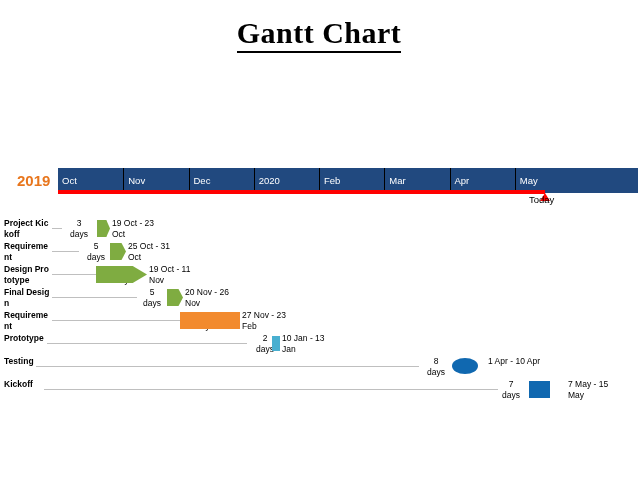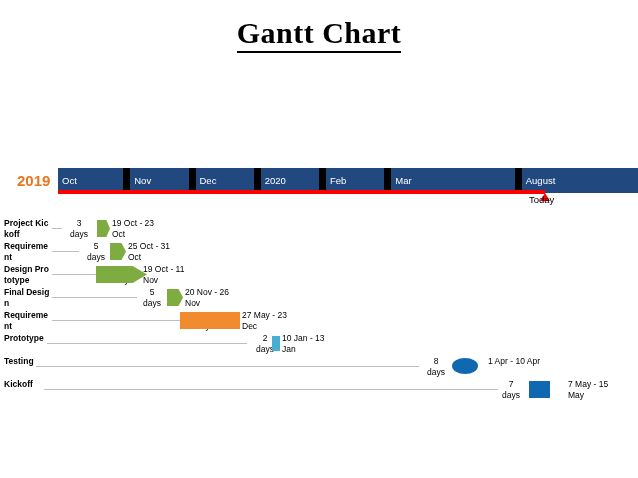--- a/index.html
+++ b/index.html
@@ -43,21 +43,21 @@
     position:absolute;
     left:58px;top:168px;
     width:608px;height:25px;
     background:#21497F;
     box-sizing:border-box;
   }
   .month{
     position:absolute;
     top:0;height:25px;
     box-sizing:border-box;
-    border-left:7px solid #000000;
+    border-left:1px solid #000000;
     color:#ffffff;
     font-size:9.5px;
     line-height:25px;
     padding-left:4px;
     white-space:nowrap;
   }
   .month.first{border-left:none;}
 
   .redline{
     position:absolute;
@@ -146,21 +146,22 @@
   <div class="year left">2019</div>
   <div class="year right">2020</div>
 
   <div class="timeline" id="timeline" style="background: rgb(33, 73, 127);">
       <div class="month first" style="left: 0px; width: 65.25px;">Oct</div>
       <div class="month" style="left: 65.25px; width: 65.25px;">Nov</div>
       <div class="month" style="left: 130.5px; width: 65.25px;">Dec</div>
       <div class="month" style="left: 195.75px; width: 65.25px;">2020</div>
       <div class="month" style="left: 261px; width: 65.25px;">Feb</div>
       <div class="month" style="left: 326.25px; width: 65.25px;">Mar</div>
-      <div class="month" style="left: 456.75px; width: 65.25px;">August</div>
+      <div class="month" style="left: 391.5px; width: 65.25px;">Apr</div>
+      <div class="month" style="left: 456.75px; width: 65.25px;">May</div>
     </div>
 
   <div class="redline" id="redline" style="width: 487.026px; background: rgb(255, 0, 0);"></div>
   <div class="today-marker" id="today-marker" style="left: 540.026px; border-bottom-color: rgb(255, 0, 0);"></div>
   <div class="today-label" id="today-label" style="left: 529.026px;">Today</div>
 
   <div class="rows" id="rows">
       <div class="row">
         <div class="task-label">Project Kickoff</div>
         <div class="connector" style="left: 52px; width: 10px; background: rgb(191, 191, 191);"></div>
@@ -182,41 +183,41 @@
         <div class="daterange" style="left: 128px;">25 Oct - 31 Oct</div>
       </div>
       <div class="row">
         <div class="task-label">Design Prototype</div>
         <div class="connector" style="left: 52px; width: 46px; background: rgb(191, 191, 191);"></div>
         <div class="days bold" style="left: 107px;">
           <span class="n">16</span>
           <span class="u">days</span>
         </div>
         <div class="bar chevron" style="left: 96px; width: 51px; background: rgb(127, 172, 65); clip-path: polygon(0px 0px, 72% 0px, 100% 50%, 72% 100%, 0px 100%);"></div>
-        <div class="daterange" style="left: 143px;">19 Oct - 11 Nov</div>
+        <div class="daterange" style="left: 149px;">19 Oct - 11 Nov</div>
       </div>
       <div class="row">
         <div class="task-label">Final Design</div>
         <div class="connector" style="left: 52px; width: 85px; background: rgb(191, 191, 191);"></div>
         <div class="days" style="left: 135px;">
           <span class="n">5</span>
           <span class="u">days</span>
         </div>
         <div class="bar chevron" style="left: 167px; width: 16px; background: rgb(127, 172, 65); clip-path: polygon(0px 0px, 72% 0px, 100% 50%, 72% 100%, 0px 100%);"></div>
         <div class="daterange" style="left: 185px;">20 Nov - 26 Nov</div>
       </div>
       <div class="row">
         <div class="task-label">Requirement</div>
         <div class="connector" style="left: 52px; width: 128px; background: rgb(191, 191, 191);"></div>
         <div class="days bold" style="left: 188px;">
           <span class="n">19</span>
           <span class="u">days</span>
         </div>
         <div class="bar rect" style="left: 180px; width: 60px; background: rgb(242, 138, 46);"></div>
-        <div class="daterange" style="left: 242px;">27 May - 23 Dec</div>
+        <div class="daterange" style="left: 242px;">27 Nov - 23 Feb</div>
       </div>
       <div class="row">
         <div class="task-label">Prototype</div>
         <div class="connector" style="left: 47px; width: 200px; background: rgb(191, 191, 191);"></div>
         <div class="days" style="left: 248px;">
           <span class="n">2</span>
           <span class="u">days</span>
         </div>
         <div class="bar smallrect" style="left: 272px; width: 8px; background: rgb(73, 175, 208);"></div>
         <div class="daterange" style="left: 282px;">10 Jan - 13 Jan</div>

